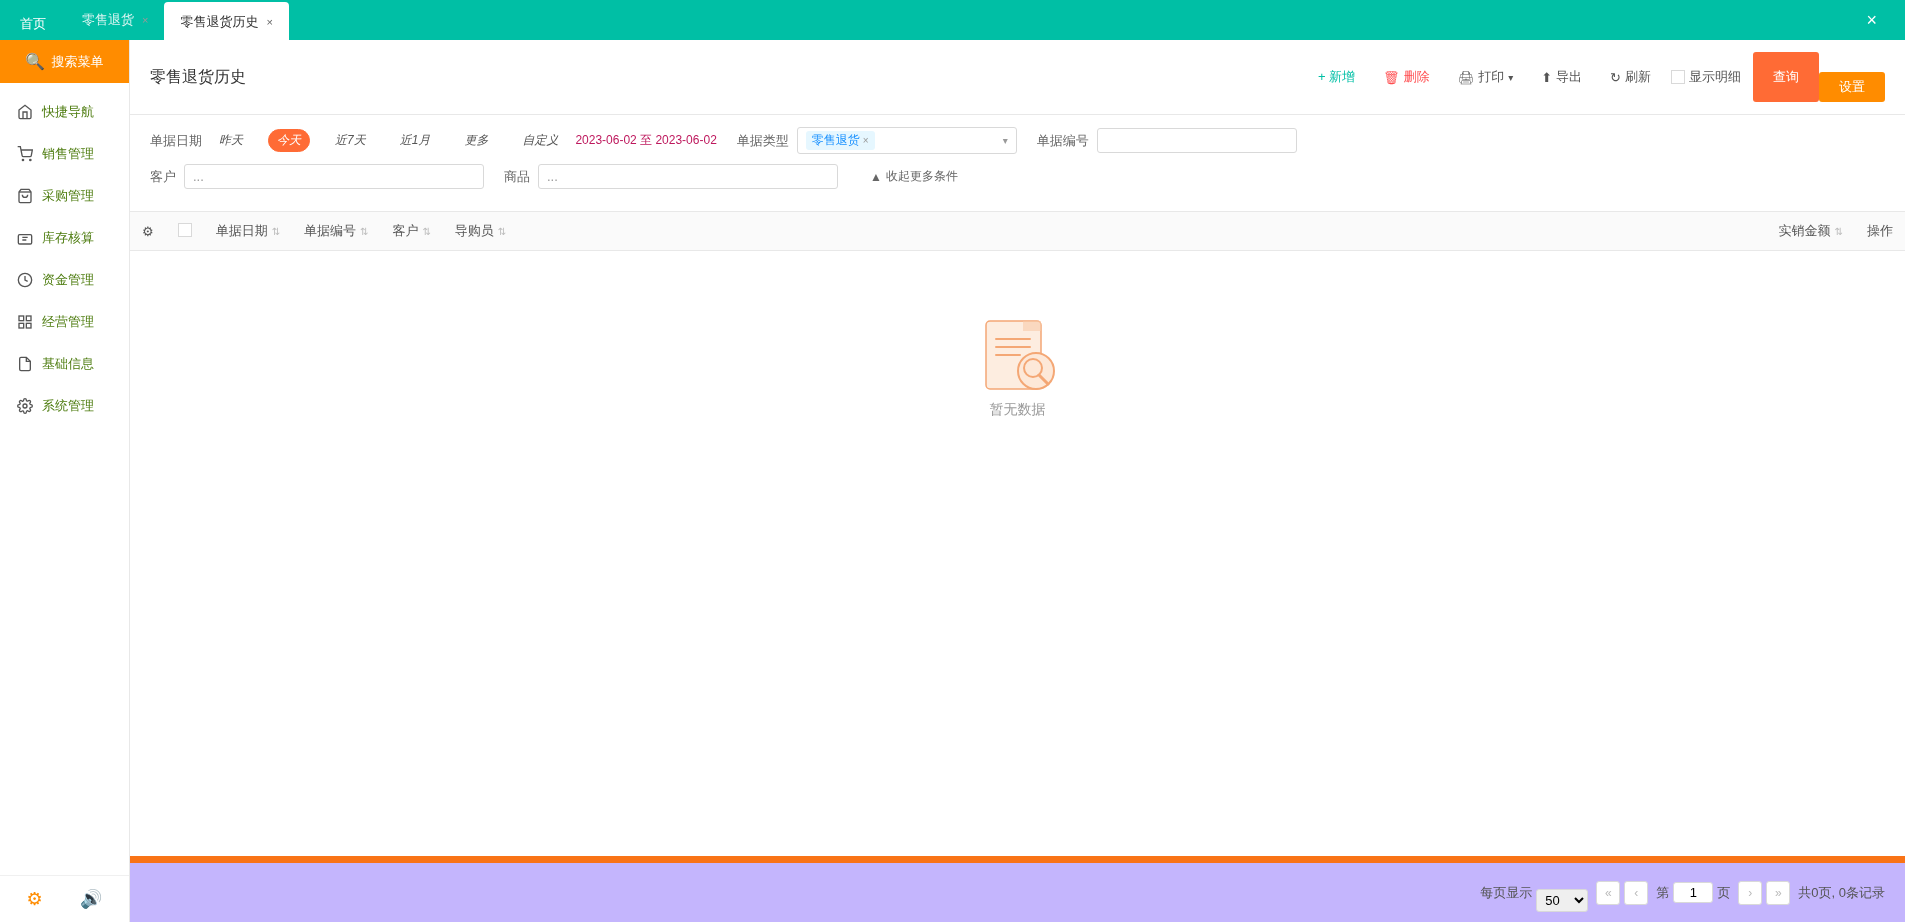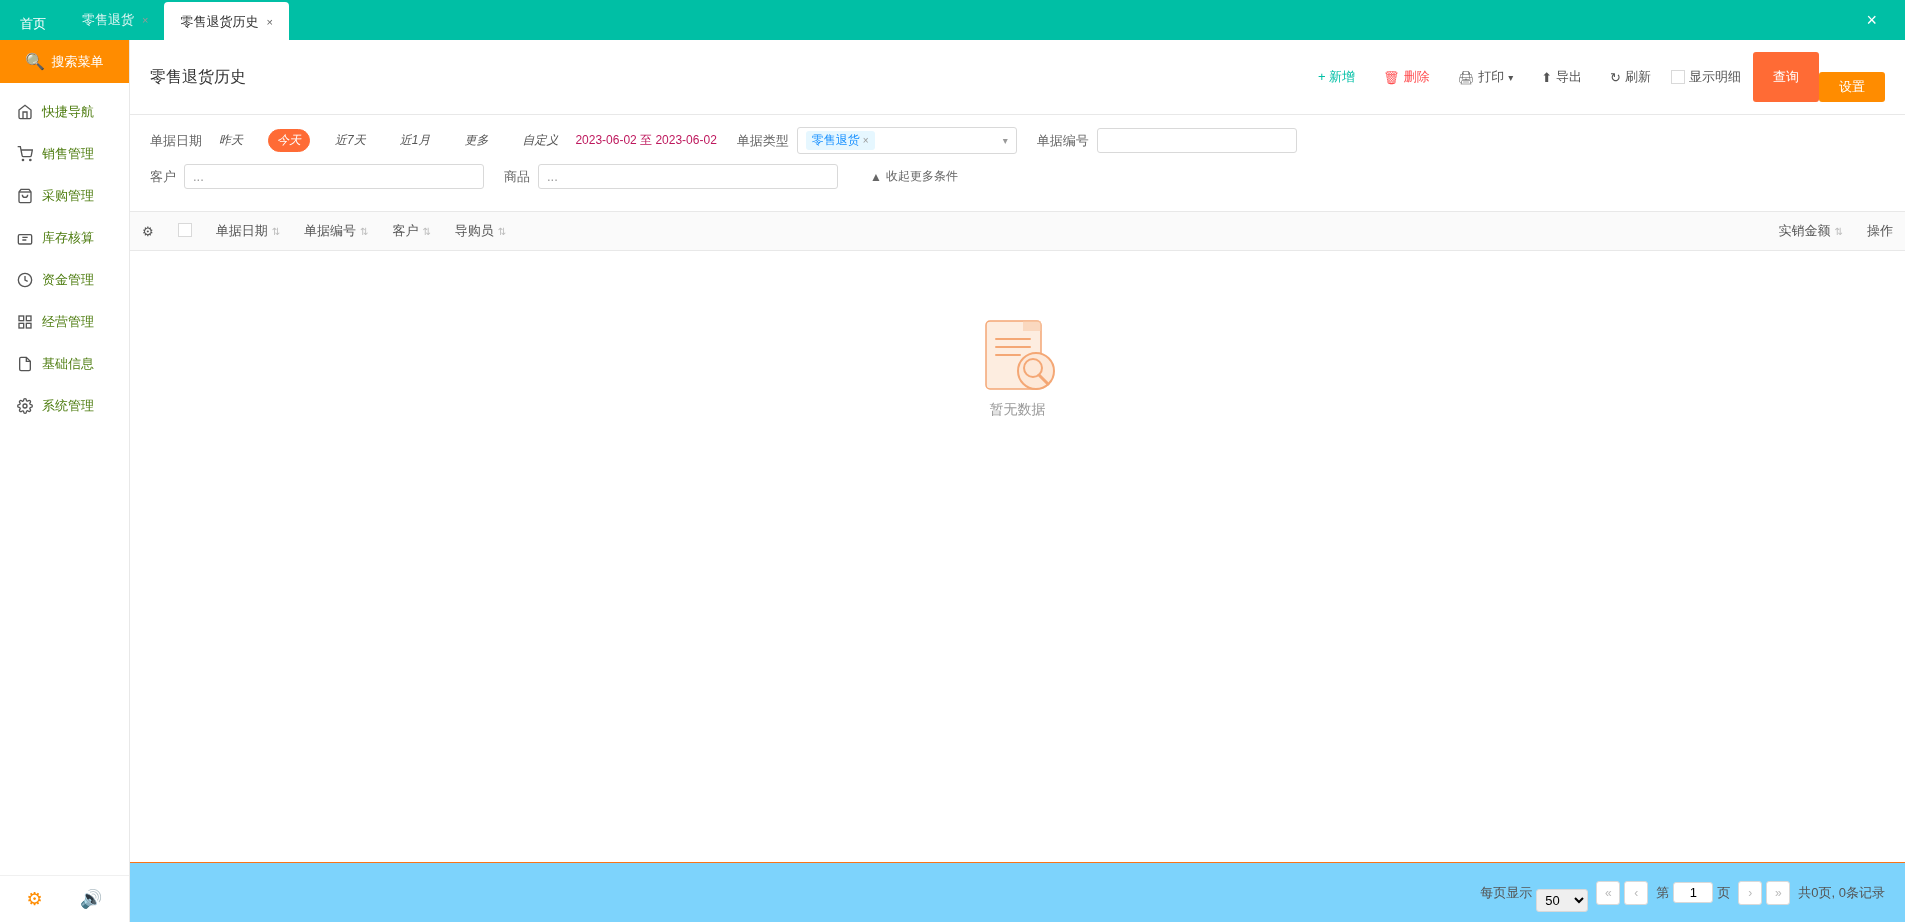--- a/index.html
+++ b/index.html
@@ -71,21 +71,21 @@
     thead th .th-content { display: flex; align-items: center; gap: 4px; }
     .sort-icon { color: #bbb; font-size: 10px; }
     .settings-col { width: 40px; text-align: center; }
     .checkbox-col { width: 40px; text-align: center; }
 
     
     .empty-state { display: flex; flex-direction: column; align-items: center; justify-content: center; flex: 1; padding: 60px 0; }
     .empty-text { color: #999; font-size: 14px; }
 
     
-    .pagination-bar { display: flex; align-items: center; justify-content: flex-end; padding: 10px 20px; background: #7dd3fc; border-top: 1px solid #f97316; gap: 8px; flex-shrink: 0; }
+    .pagination-bar { display: flex; align-items: center; justify-content: flex-end; padding: 10px 20px; background: #c4b5fd; border-top: 7px solid #f97316; gap: 8px; flex-shrink: 0; }
     .page-size-select { display: flex; align-items: center; gap: 4px; font-size: 13px; color: #555; }
     .page-size-select select { border: 1px solid #d9d9d9; border-radius: 3px; padding: 2px 4px; font-size: 13px; margin-top: 16px; }
     .page-nav { display: flex; align-items: center; gap: 4px; }
     .page-nav-btn { width: 24px; height: 24px; display: flex; align-items: center; justify-content: center; border: 1px solid #d9d9d9; border-radius: 3px; cursor: pointer; color: #555; font-size: 12px; background: white; }
     .page-nav-btn.disabled { color: #bbb; cursor: not-allowed; }
     .page-input { display: flex; align-items: center; gap: 4px; font-size: 13px; color: #555; }
     .page-input input { width: 40px; border: 1px solid #d9d9d9; border-radius: 3px; padding: 2px 4px; text-align: center; font-size: 13px; }
     .page-total { font-size: 13px; color: #555; }
 
     

